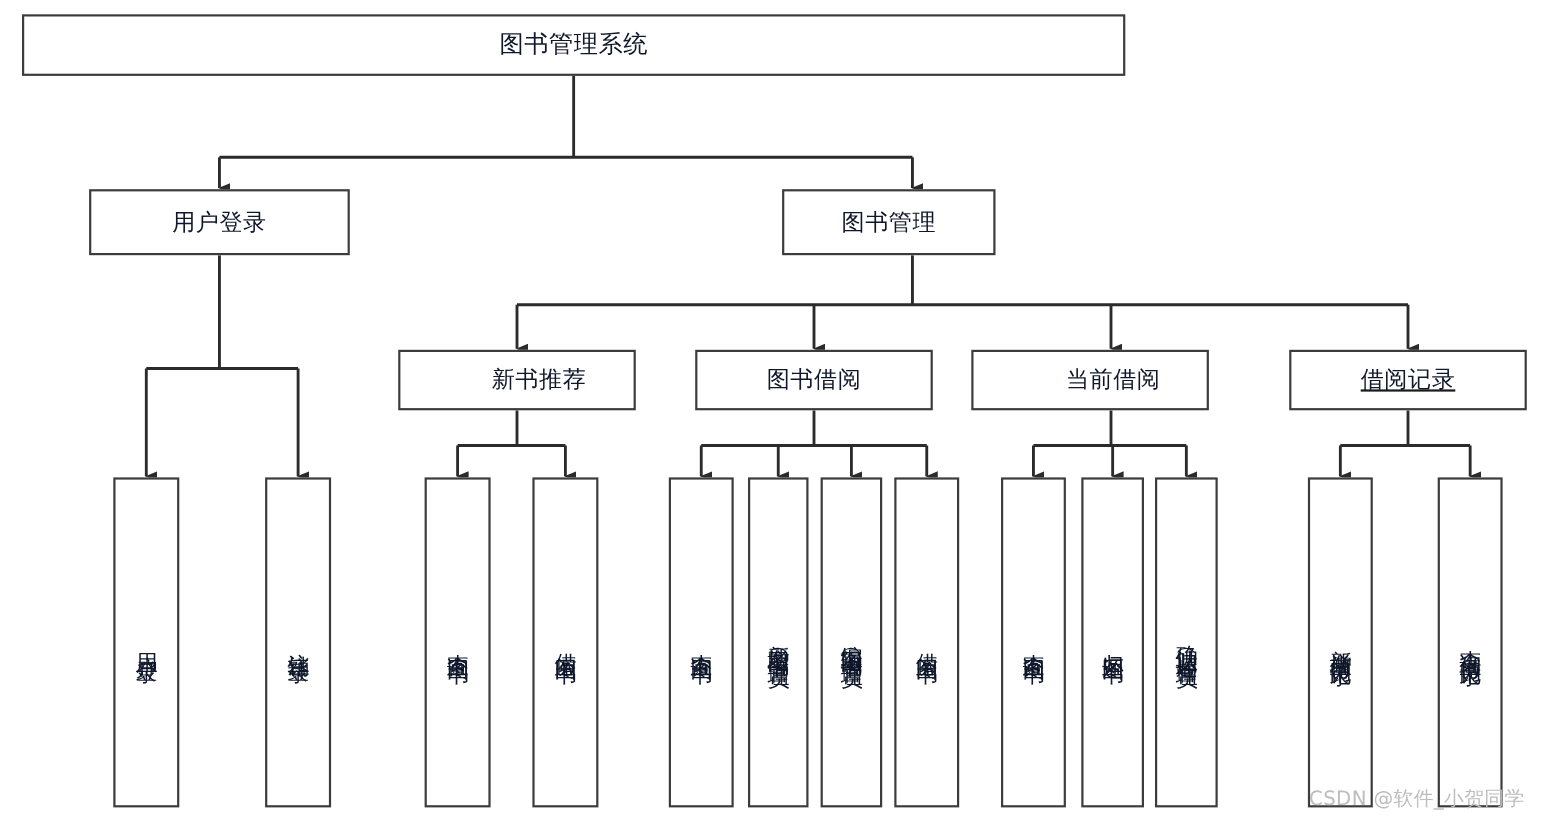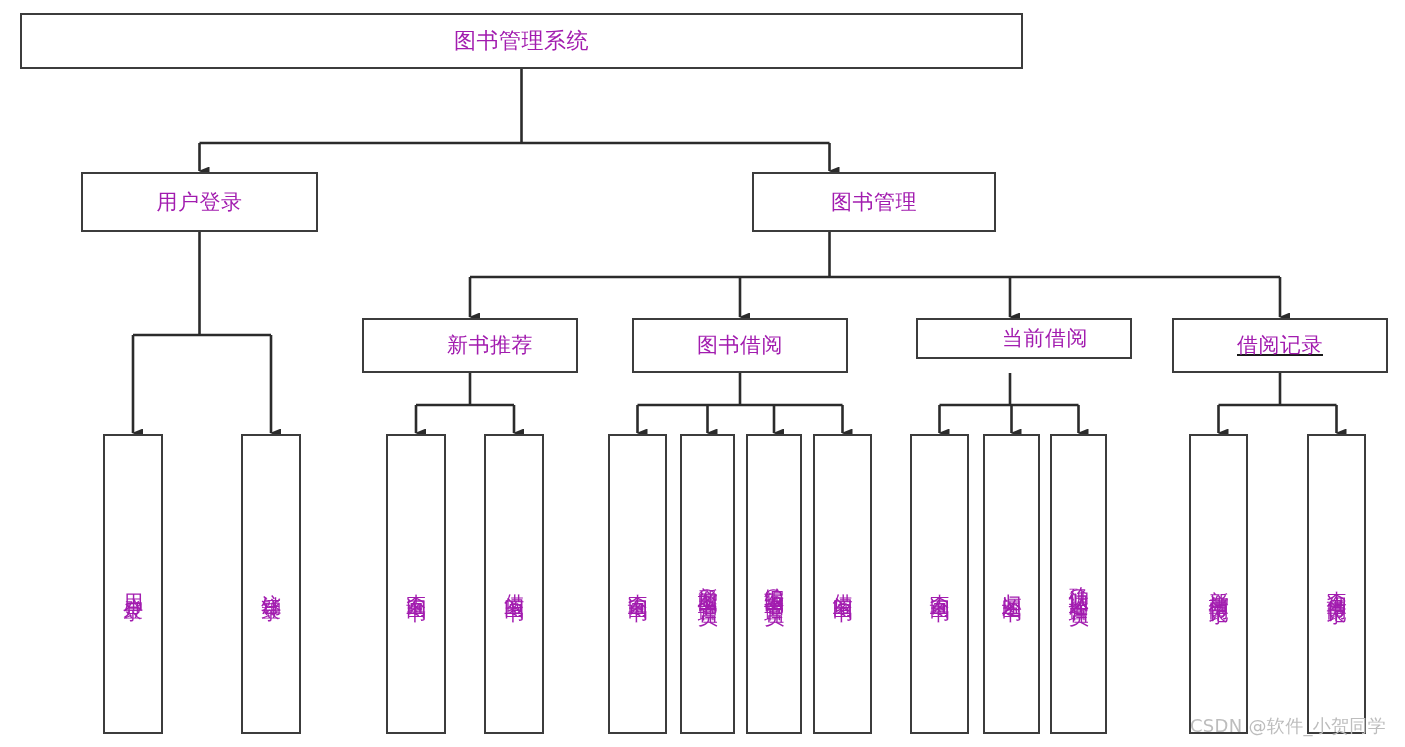--- a/index.html
+++ b/index.html
@@ -35,21 +35,21 @@
     align-items: center;
     justify-content: center;
     color: #1a1a1a;
     z-index: 2;
   }
   .node .node-label {
     font-size: 21px;
     line-height: 1.18;
     letter-spacing: 0.5px;
     white-space: nowrap;
-    color: #a21caf;
+    color: #0f172a;
   }
   
   .node.vertical .node-label {
     writing-mode: vertical-rl;
     text-orientation: upright;
     letter-spacing: 3px;
     font-size: 20px;
     text-align: center;
   }
   .node.root .node-label { font-size: 22px; }
@@ -110,31 +110,31 @@
       </g>
   </svg>
 
   <div class="node root" style="left: 20px; top: 13px; width: 1003px; height: 56px;">
     <span class="node-label">图书管理系统</span>
   </div>
 
   <div class="node" style="left: 81px; top: 172px; width: 237px; height: 60px;">
     <span class="node-label">用户登录</span>
   </div>
-  <div class="node" style="left: 711px; top: 172px; width: 244px; height: 60px; margin-left: 41px;">
+  <div class="node" style="left: 711px; top: 172px; width: 194px; height: 60px;">
     <span class="node-label">图书管理</span>
   </div>
 
   <div class="node" style="left: 362px; top: 318px; width: 216px; height: 55px; padding-left: 40px;">
     <span class="node-label">新书推荐</span>
   </div>
   <div class="node" style="left: 632px; top: 318px; width: 216px; height: 55px;">
     <span class="node-label">图书借阅</span>
   </div>
-  <div class="node" style="left: 916px; top: 318px; width: 216px; height: 41px; padding-left: 42px;">
+  <div class="node" style="left: 883px; top: 318px; width: 216px; height: 55px; padding-left: 42px;">
     <span class="node-label">当前借阅</span>
   </div>
   <div class="node" style="left: 1172px; top: 318px; width: 216px; height: 55px; text-decoration: underline;">
     <span class="node-label">借阅记录</span>
   </div>
 
   <div class="node vertical" style="left: 103px; top: 434px; width: 60px; height: 300px;">
     <span class="node-label">用户登录</span>
   </div>
   <div class="node vertical" style="left: 241px; top: 434px; width: 60px; height: 300px;">

